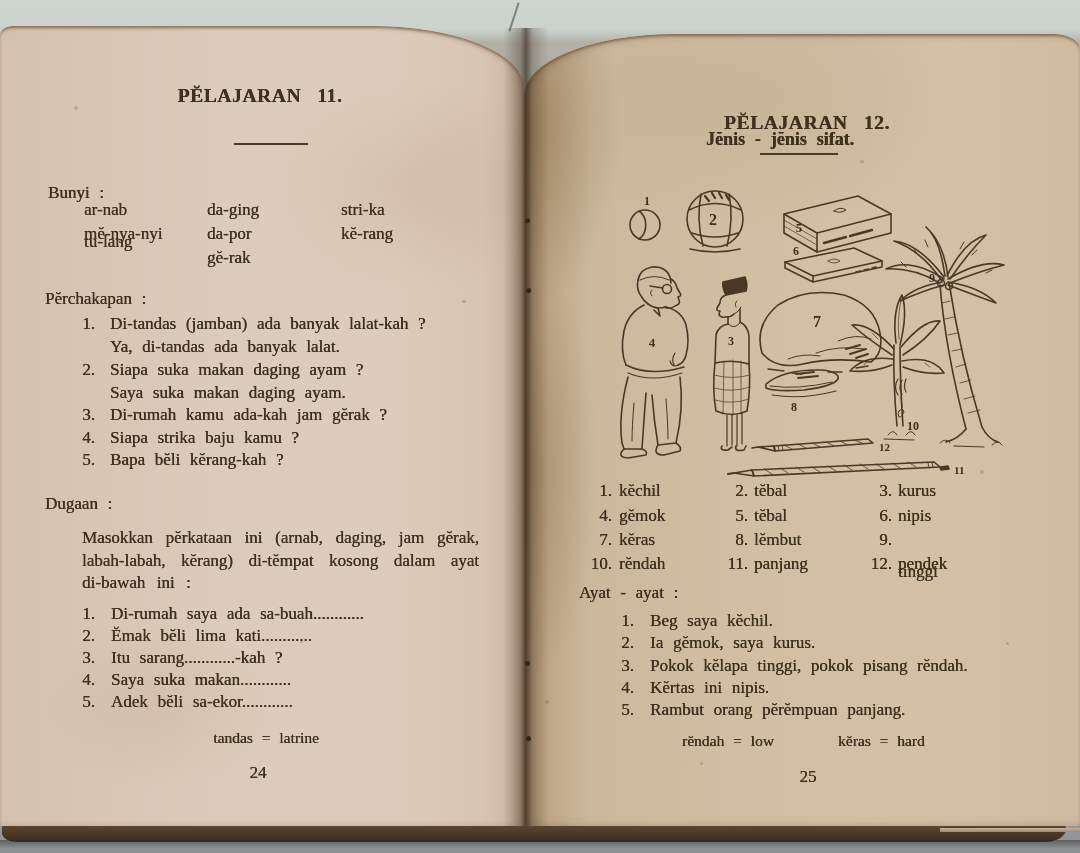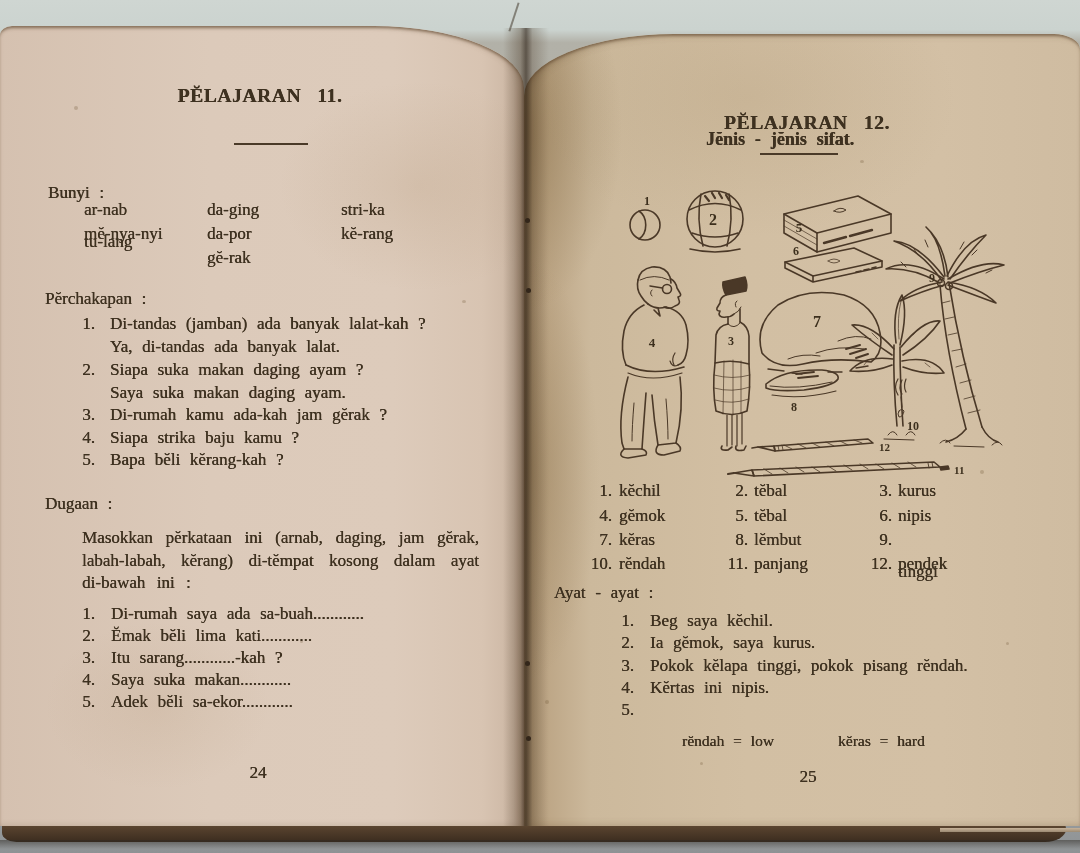--- a/index.html
+++ b/index.html
@@ -122,20 +122,21 @@
   <span class="t" style="left:111px;top:604px;">Di-rumah saya ada sa-buah............</span>
   <span class="t numbox" style="left:65px;top:626px;width:30px;">2.</span>
   <span class="t" style="left:111px;top:626px;">Ĕmak bĕli lima kati............</span>
   <span class="t numbox" style="left:65px;top:648px;width:30px;">3.</span>
   <span class="t" style="left:111px;top:648px;">Itu sarang............-kah ?</span>
   <span class="t numbox" style="left:65px;top:670px;width:30px;">4.</span>
   <span class="t" style="left:111px;top:670px;">Saya suka makan............</span>
   <span class="t numbox" style="left:65px;top:692px;width:30px;">5.</span>
   <span class="t" style="left:111px;top:692px;">Adek bĕli sa-ekor............</span>
 
+  <div class="t small center" style="left:166px;top:729px;width:200px;">tandas = latrine</div>
   <div class="t center" style="left:208px;top:763px;width:100px;">24</div>
 
   <div class="t h1" style="left:650px;top:99px;width:314px;margin-top:12px;">PĔLAJARAN 12.</div>
   <div class="t h2" style="left:630px;top:129px;width:300px;">Jĕnis - jĕnis sifat.</div>
   <div class="rule" style="left:760px;top:153px;width:78px;"></div>
 
   <svg class="figure" viewBox="0 0 465 295">
     <g stroke="#4a3827" fill="none" stroke-width="1.6" stroke-linecap="round" stroke-linejoin="round">
 
       <g>
@@ -303,28 +304,29 @@
   <span class="t numbox" style="left:842px;top:530px;width:50px;">9.</span>
   <span class="t" style="left:898px;top:530px;margin-top:32px;">tinggi</span>
 
   <span class="t numbox" style="left:576px;top:554px;width:36px;">10.</span>
   <span class="t" style="left:619px;top:554px;">rĕndah</span>
   <span class="t numbox" style="left:700px;top:554px;width:48px;">11.</span>
   <span class="t" style="left:754px;top:554px;font-family:Liberation Serif, serif;">panjang</span>
   <span class="t numbox" style="left:842px;top:554px;width:50px;">12.</span>
   <span class="t" style="left:898px;top:554px;">pendek</span>
 
-  <div class="t" style="left:554px;top:583px;">Ayat - ayat :</div>
+  <div class="t" style="left:579px;top:583px;">Ayat - ayat :</div>
   <span class="t numbox" style="left:604px;top:611px;width:30px;">1.</span>
   <span class="t" style="left:650px;top:611px;">Beg saya kĕchil.</span>
   <span class="t numbox" style="left:604px;top:633px;width:30px;">2.</span>
   <span class="t" style="left:650px;top:633px;">Ia gĕmok, saya kurus.</span>
   <span class="t numbox" style="left:604px;top:656px;width:30px;">3.</span>
   <span class="t" style="left:650px;top:656px;">Pokok kĕlapa tinggi, pokok pisang rĕndah.</span>
   <span class="t numbox" style="left:604px;top:678px;width:30px;">4.</span>
   <span class="t" style="left:650px;top:678px;">Kĕrtas ini nipis.</span>
   <span class="t numbox" style="left:604px;top:700px;width:30px;">5.</span>
+  <span class="t" style="left:650px;top:700px;">Rambut orang pĕrĕmpuan panjang.</span>
 
   <span class="t small" style="left:682px;top:732px;">rĕndah = low</span>
   <span class="t small" style="left:838px;top:732px;">kĕras = hard</span>
   <div class="t center" style="left:758px;top:767px;width:100px;">25</div>
 
 </div>
 
 </body></html>

